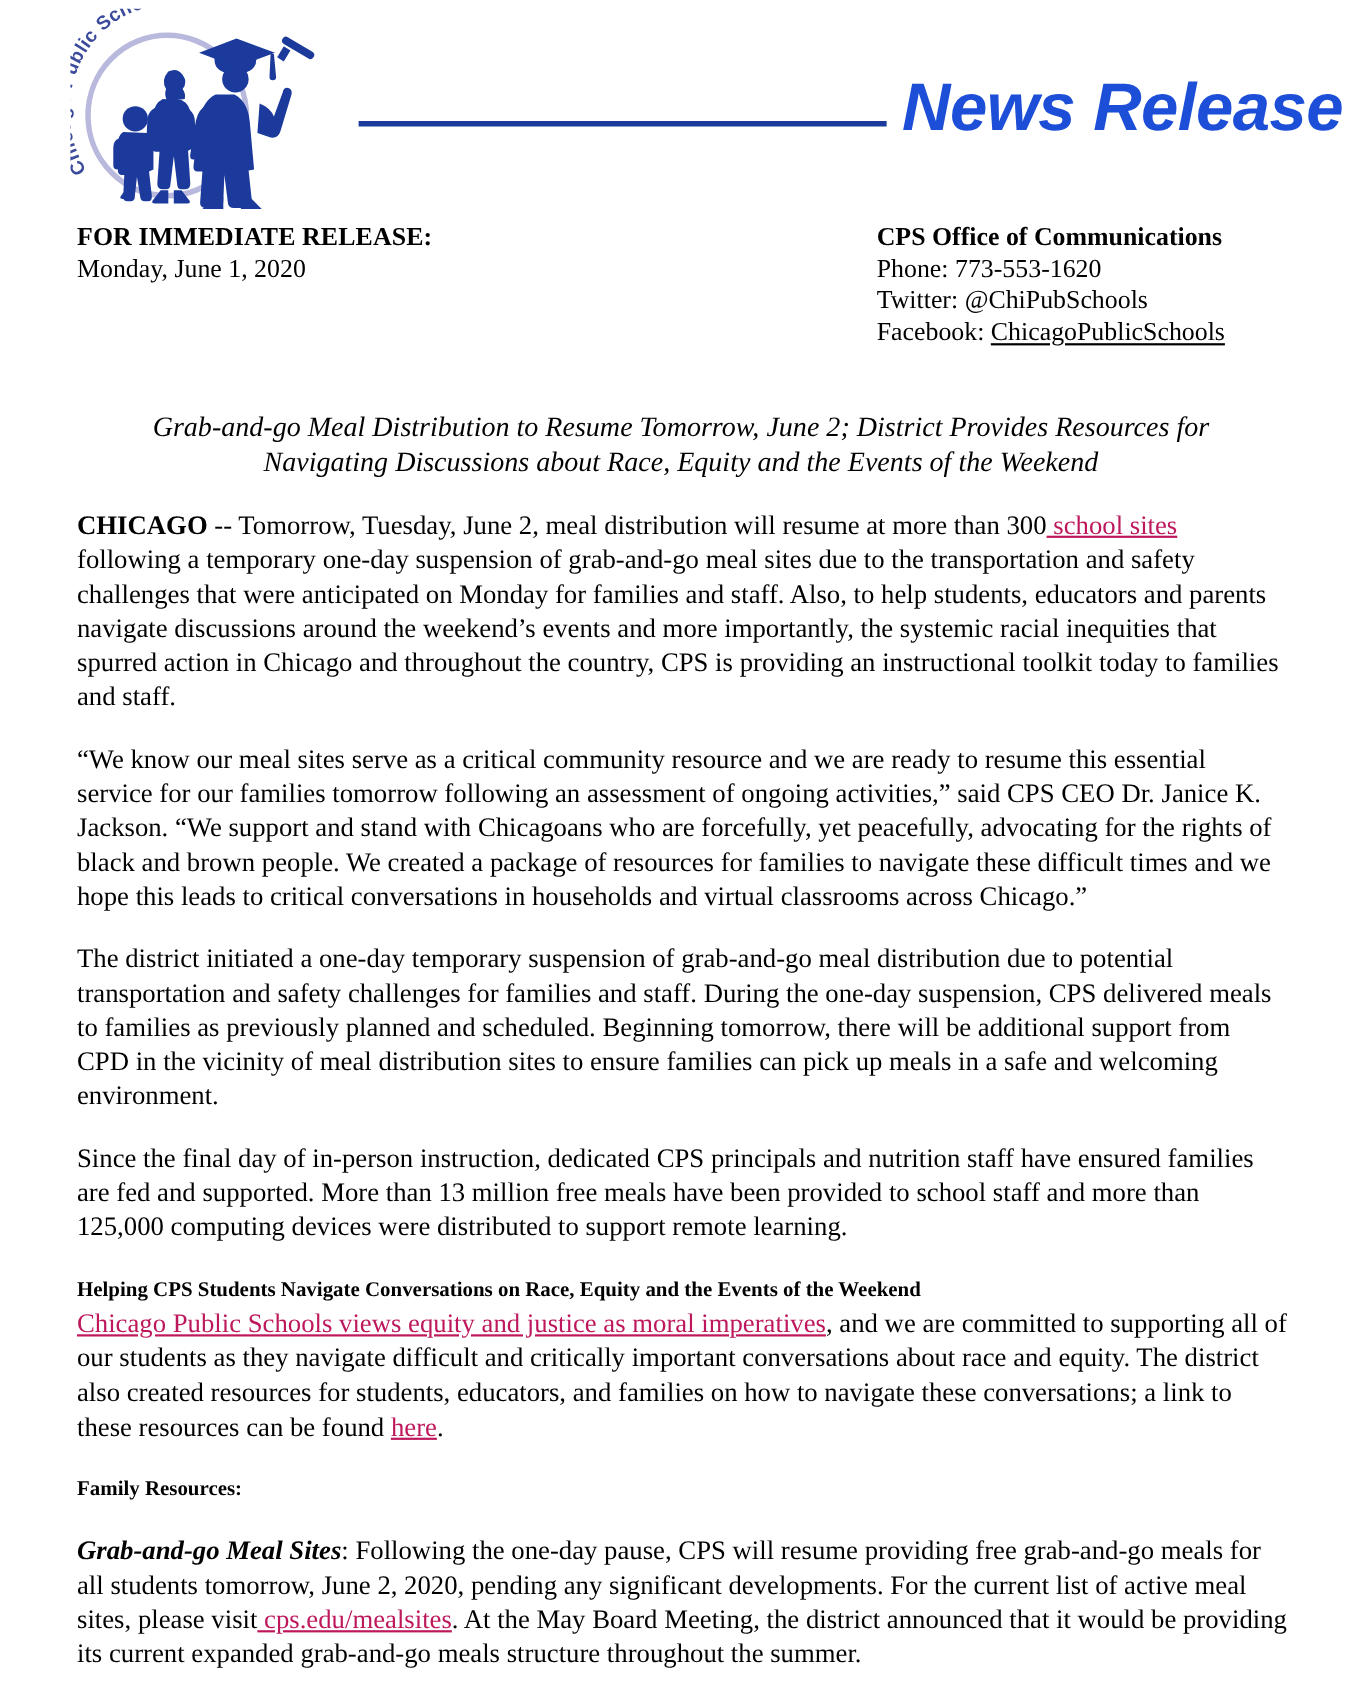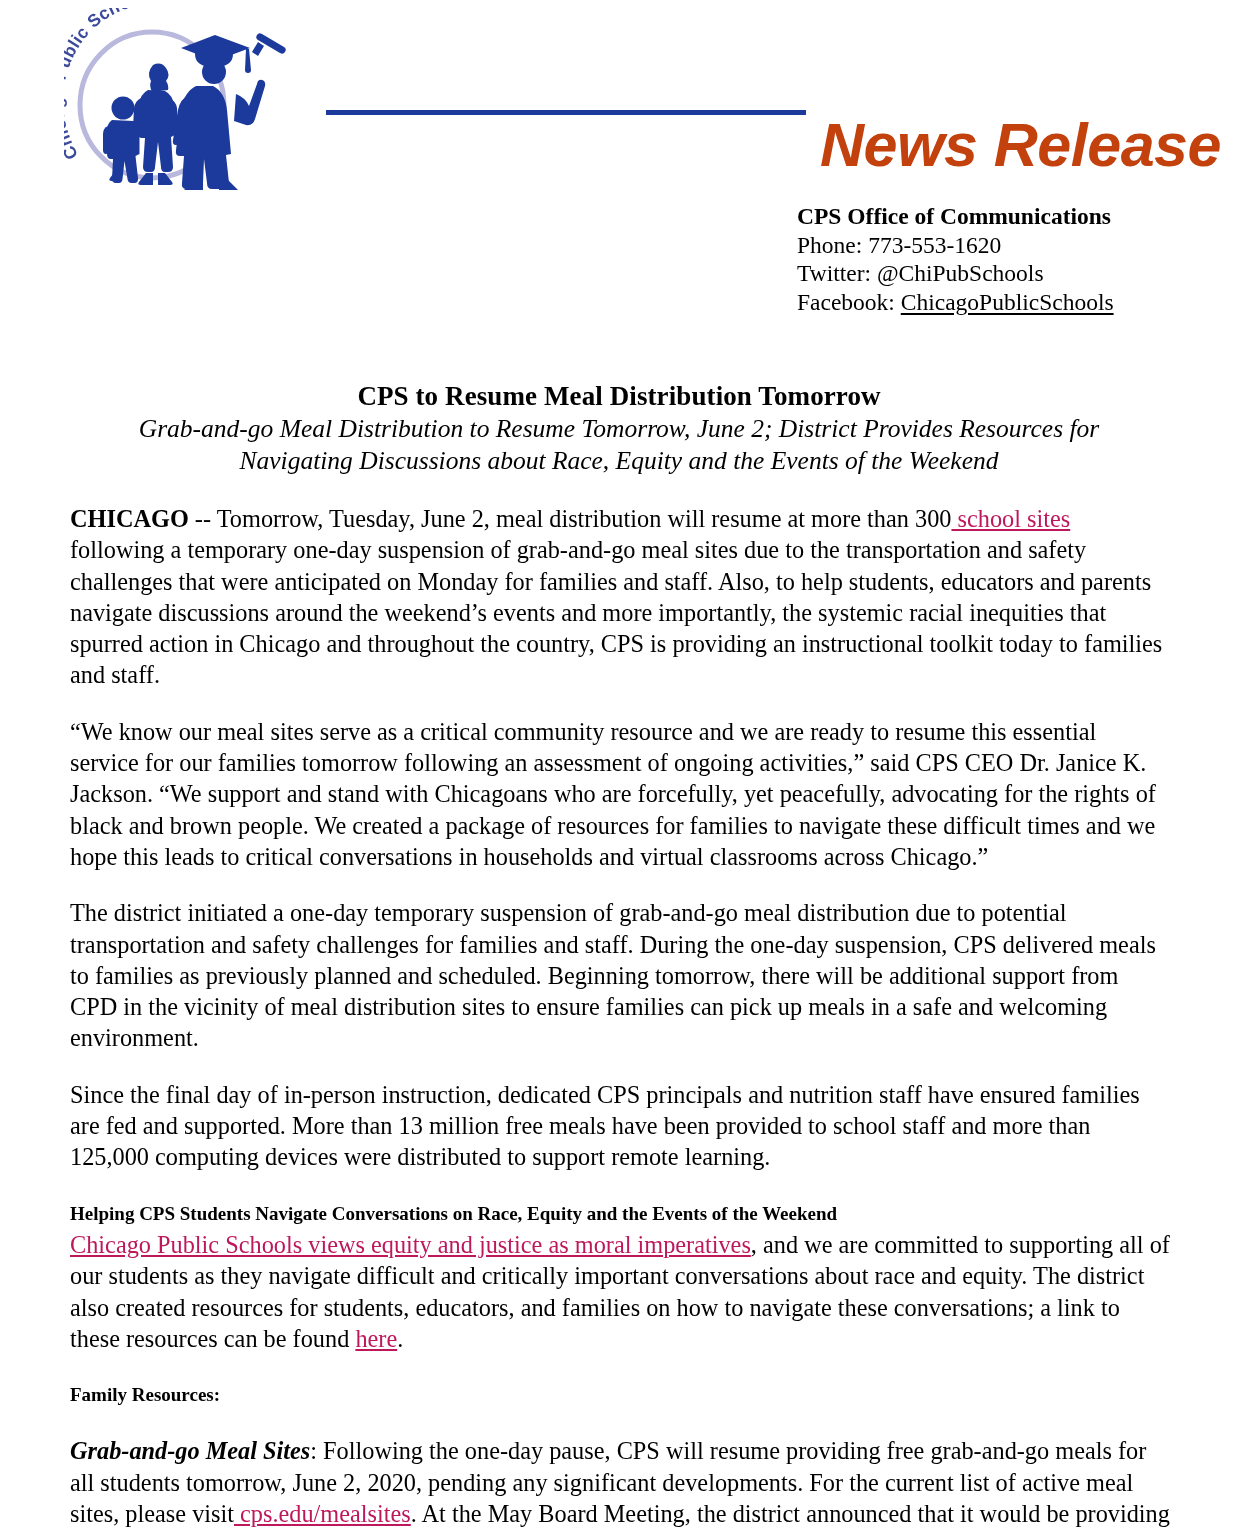--- a/index.html
+++ b/index.html
@@ -50,23 +50,22 @@
   }
   .news-release {
     position: absolute;
     left: 760px;
     top: 62px;
     font-family: "Liberation Sans", "DejaVu Sans", sans-serif;
     font-style: italic;
     font-weight: bold;
     font-size: 61px;
     letter-spacing: -0.5px;
-    color: #c2410c;
+    color: #1d4ed8;
     white-space: nowrap;
-    margin-top: 48px;
   }
 
   
   .inforow {
     position: relative;
     height: 176px;
     font-size: 23.5px;
     line-height: 28.6px;
   }
   .release-block {
@@ -193,30 +192,33 @@
       </svg>
     </div>
 
     <div class="rule"></div>
 
     <div class="news-release">News Release</div>
   </div>
 
   <div class="inforow">
 
+    <div class="release-block">
+      <div class="lbl">FOR IMMEDIATE RELEASE:</div>
+      <div>Monday, June 1, 2020</div>
+    </div>
 
     <div class="contact-block">
       <div class="strong">CPS Office of Communications</div>
       <div><span>Phone: </span><span>773-553-1620</span></div>
       <div><span>Twitter: </span><span>@ChiPubSchools</span></div>
       <div><span>Facebook: </span><span class="uline">ChicagoPublicSchools</span></div>
     </div>
   </div>
 
-  <div class="headline">CPS to Resume Meal Distribution Tomorrow</div>
   <div class="subhead">Grab-and-go Meal Distribution to Resume Tomorrow, June 2; District Provides Resources for Navigating Discussions about Race, Equity and the Events of the Weekend</div>
 
   <div class="body-area">
 
     <p class="para"><span class="b">CHICAGO</span><span> -- Tomorrow, Tuesday, June 2, meal distribution will resume at more than 300</span><a class="link" href="#"> school sites</a><span> following a temporary one-day suspension of grab-and-go meal sites due to the transportation and safety challenges that were anticipated on Monday for families and staff.  Also, to help students, educators and parents navigate discussions around the weekend’s events and more importantly, the systemic racial inequities that spurred action in Chicago and throughout the country, CPS is providing an instructional toolkit today to families and staff.</span></p>
 
     <p class="para">“We know our meal sites serve as a critical community resource and we are ready to resume this essential service for our families tomorrow following an assessment of ongoing activities,” said CPS CEO Dr. Janice K. Jackson. “We support and stand with Chicagoans who are forcefully, yet peacefully, advocating for the rights of black and brown people. We created a package of resources for families to navigate these difficult times and we hope this leads to critical conversations in households and virtual classrooms across Chicago.”</p>
 
     <p class="para">The district initiated a one-day temporary suspension of grab-and-go meal distribution due to potential transportation and safety challenges for families and staff. During the one-day suspension, CPS delivered meals to families as previously planned and scheduled. Beginning tomorrow, there will be additional support from CPD in the vicinity of meal distribution sites to ensure families can pick up meals in a safe and welcoming environment.</p>
 

